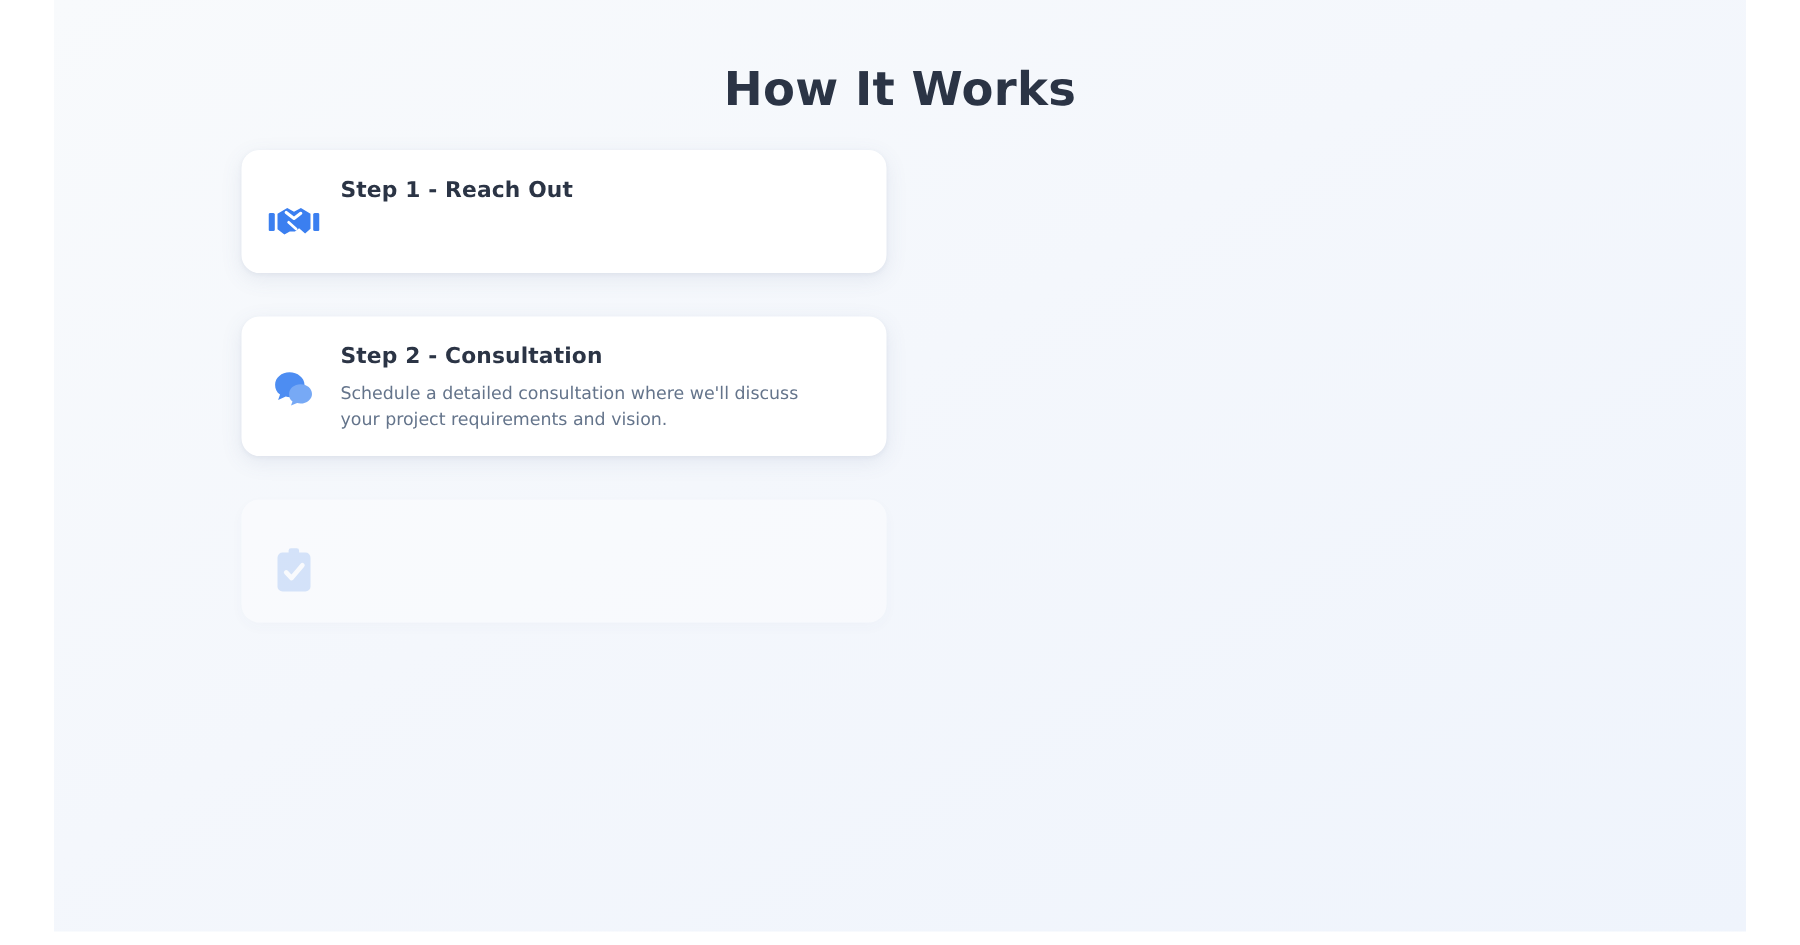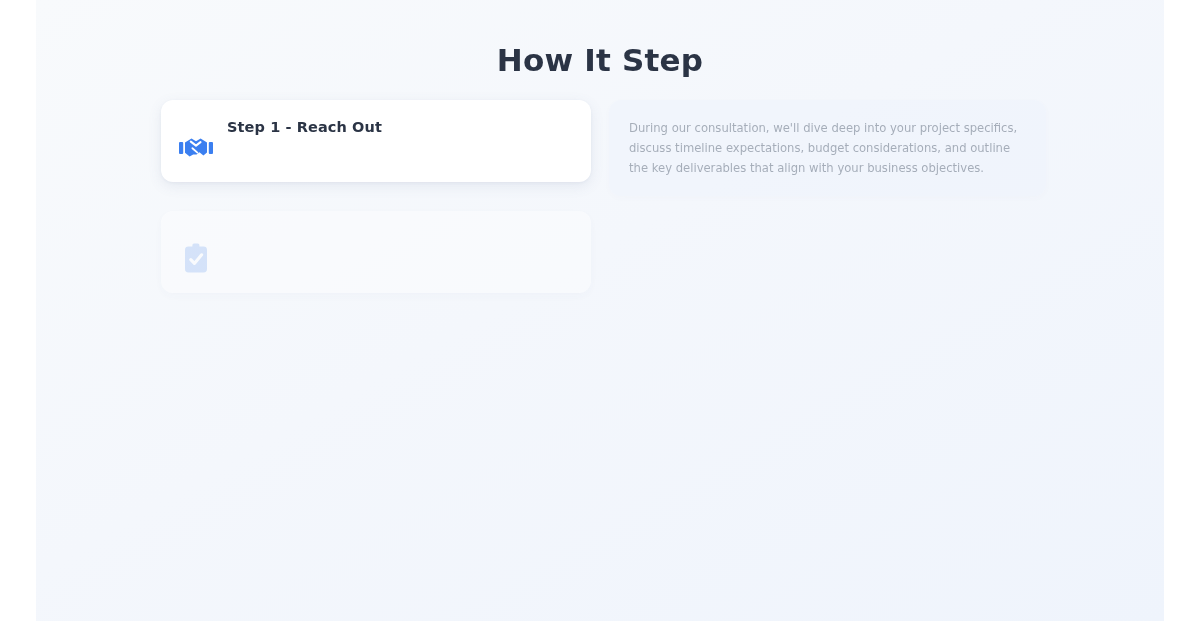--- a/index.html
+++ b/index.html
@@ -128,57 +128,66 @@
     line-height: 19.5px;
     color: #475569;
   }
   .detail-panel.panel-2 .detail-text { line-height: 20px; }
 </style>
 </head>
 <body>
 
 <div id="page">
 
-  <h1 id="page-title">How It Step</h1>
+  <h1 id="page-title">How It Works</h1>
 
   <div id="layout">
 
     <div id="steps-column">
 
       <div class="step-card">
         <span class="step-icon">
           <svg width="34" height="26" viewBox="0 0 34 26" xmlns="http://www.w3.org/2000/svg">
             <rect x="0" y="7" width="4.2" height="12" rx="1" fill="#3b7ff0"></rect>
             <rect x="29.8" y="7" width="4.2" height="12" rx="1" fill="#3b7ff0"></rect>
             <path d="M6 7.5 L12.5 3.6 L17 6.2 L21.6 3.6 L28 7.5 L28 17.5 L24.4 20.6 L20.4 17.2 L17.6 19.4 L14.2 19.4 L10.6 21.4 L6 17.8 Z" fill="#3b7ff0"></path>
             <path d="M11.8 6.6 L17 10.6 L21.5 7.2" stroke="#ffffff" stroke-width="2.1" fill="none" stroke-linecap="round" stroke-linejoin="round"></path>
             <path d="M13.4 13.2 L18.4 17.6" stroke="#ffffff" stroke-width="1.8" fill="none" stroke-linecap="round"></path>
           </svg>
         </span>
         <div class="step-body">
           <p class="step-title">Step 1 - Reach Out</p>
         </div>
       </div>
 
+      <div class="step-card">
+        <span class="step-icon">
+          <svg width="32" height="26" viewBox="0 0 32 26" xmlns="http://www.w3.org/2000/svg">
+            <path d="M26 8.5 c0 4.6 -4.3 8.3 -9.6 8.3 c-1 0 -2 -0.15 -2.9 -0.4 l-5.1 2.2 l1.3 -3.6 C7.4 13.6 6.4 11.2 6.4 8.5 C6.4 3.9 10.7 0.2 16 0.2 S26 3.9 26 8.5 Z" fill="#4d8df2" transform="translate(-3,2)"></path>
+            <path d="M32 14.6 c0 3.5 -3.4 6.4 -7.6 6.4 c-0.8 0 -1.6 -0.1 -2.3 -0.3 l-4.1 1.7 l1 -2.8 c-1.8 -1.2 -2.3 -2.9 -2.3 -5 c0 -3.5 3.4 -6.4 7.7 -6.4 S32 11.1 32 14.6 Z" fill="#77a9f5" transform="translate(-4,2)"></path>
+          </svg>
+        </span>
+        <div class="step-body">
+          <p class="step-title">Step 2 - Consultation</p>
+          <p class="step-desc">Schedule a detailed consultation where we'll discuss your project requirements and vision.</p>
+        </div>
+      </div>
 
       <div class="step-card is-faded">
         <span class="step-icon">
           <svg width="26" height="32" viewBox="0 0 26 32" xmlns="http://www.w3.org/2000/svg">
             <rect x="9.4" y="0.5" width="7" height="5.4" rx="1.6" fill="#a8c6f5"></rect>
             <rect x="2" y="3.4" width="22" height="26" rx="3.4" fill="#a8c6f5"></rect>
             <path d="M7.8 16.6 L11.4 20.4 L18.6 11.8" stroke="#ffffff" stroke-width="3.1" fill="none" stroke-linecap="round" stroke-linejoin="round"></path>
           </svg>
         </span>
       </div>
 
     </div>
 
     <div id="details-column">
 
 
-      <div class="detail-panel panel-2">
-        <p class="detail-text">During our consultation, we'll dive deep into your project specifics, discuss timeline expectations, budget considerations, and outline the key deliverables that align with your business objectives.</p>
-      </div>
 
     </div>
 
   </div>
 </div>
 
 </body></html>

